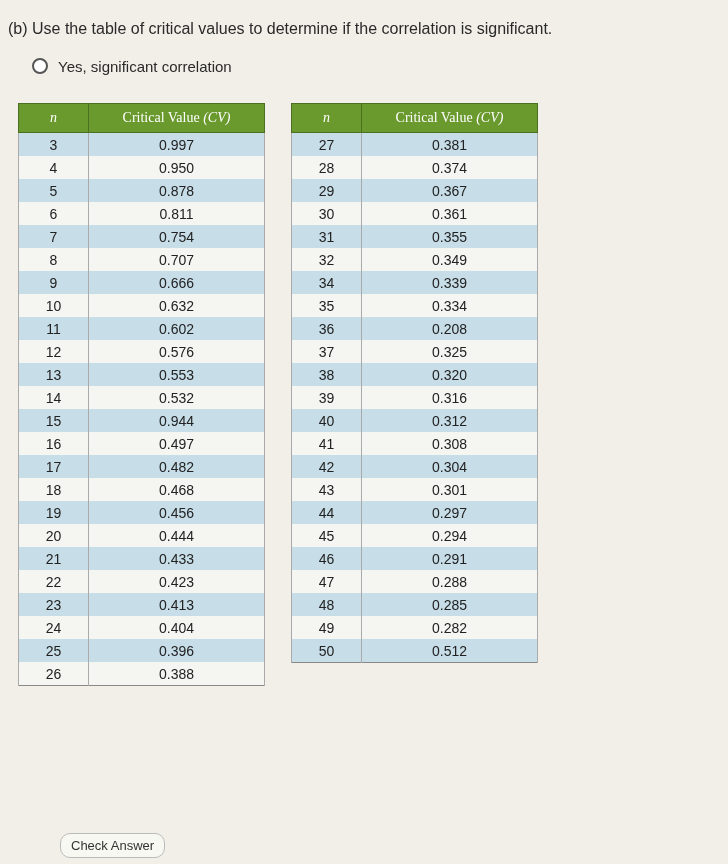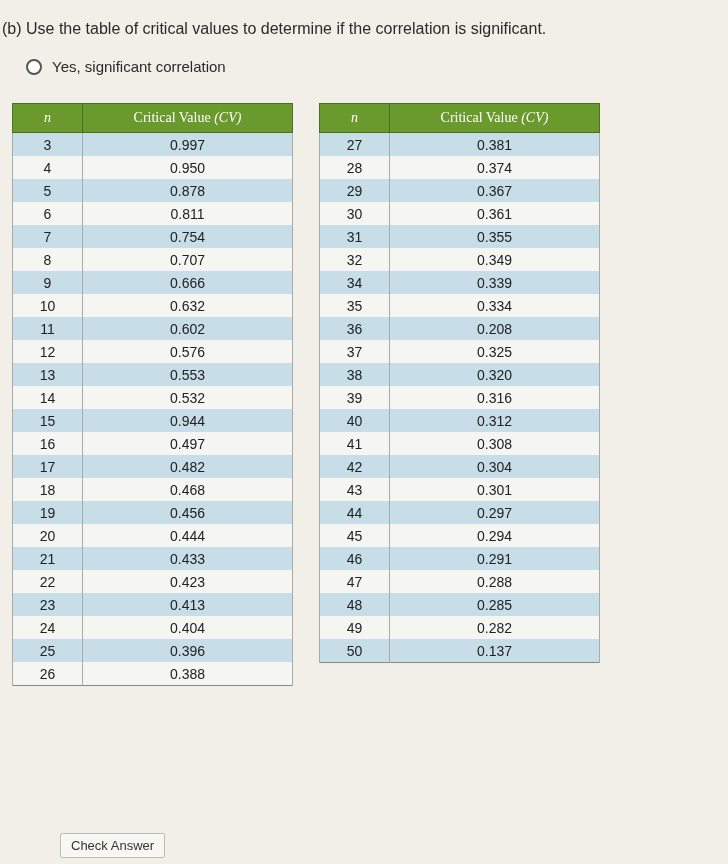--- a/index.html
+++ b/index.html
@@ -10,38 +10,37 @@
     body {
       font-family: Arial, sans-serif;
       background: #e8e4dc;
       width: 728px;
       height: 864px;
       padding: 0;
       overflow: hidden;
     }
     .page {
       background: #f2efe8;
-      padding: 18px 2px;
+      padding: 18px 8px;
       width: 100%;
       height: 100%;
       position: relative;
     }
     .question-prompt {
       font-size: 16px;
       color: #2a2a2a;
       margin-bottom: 18px;
       line-height: 1.4;
     }
     .options {
       padding-left: 24px;
       margin-bottom: 28px;
     }
     .option-row {
       display: flex;
-      align-items: center;
       margin-bottom: 12px;
       font-size: 15px;
       color: #2a2a2a;
       cursor: pointer;
     }
     .radio {
       width: 16px;
       height: 16px;
       border: 2px solid #555;
       border-radius: 50%;
@@ -84,29 +83,29 @@
     .cv-table tbody tr:nth-child(odd) td {
       background: #c7dde8;
     }
     .cv-table tbody tr:nth-child(even) td {
       background: #f5f5f2;
     }
     .cv-table .col-n {
       width: 70px;
     }
     .cv-table .col-cv {
-      width: 210px;
+      width: 176px;
     }
     .check-btn {
       position: absolute;
       bottom: 6px;
       left: 60px;
       background: #f8f8f2;
       border: 1px solid #bbb;
-      border-radius: 2px;
+      border-radius: 10px;
       padding: 4px 10px;
       font-size: 13px;
       color: #333;
       cursor: pointer;
     }
   </style>
 </head>
 <body>
 
 <div class="page">
@@ -326,21 +325,21 @@
           <tr>
             <td>48</td>
             <td>0.285</td>
           </tr>
           <tr>
             <td>49</td>
             <td>0.282</td>
           </tr>
           <tr>
             <td>50</td>
-            <td>0.137</td>
+            <td>0.512</td>
           </tr>
         </tbody>
     </table>
 
   </div>
 
   <button class="check-btn">Check Answer</button>
 </div>
 
 </body></html>

